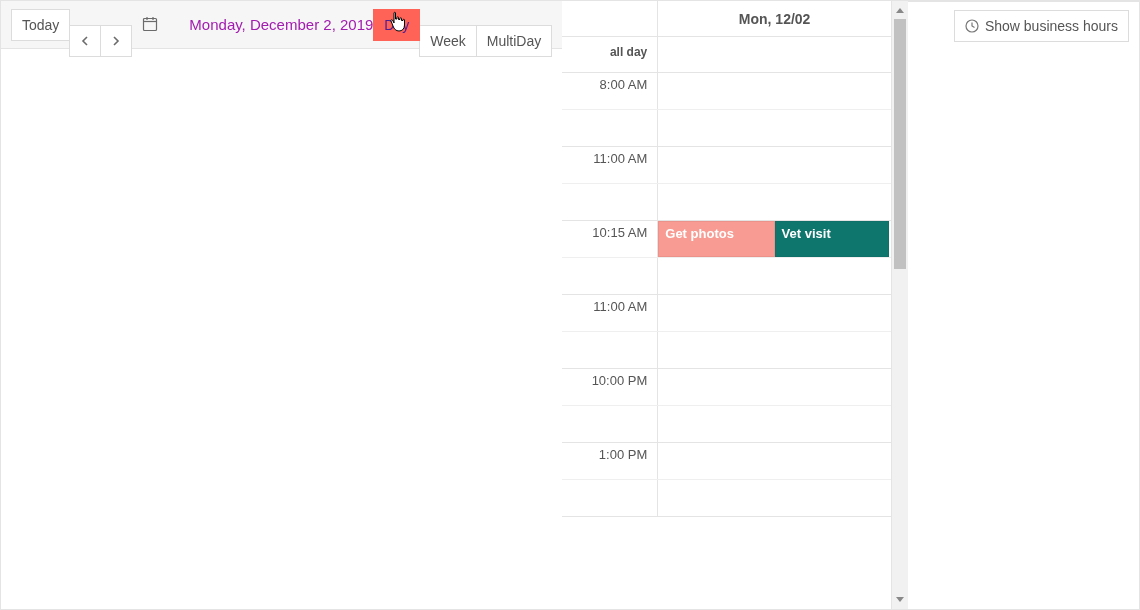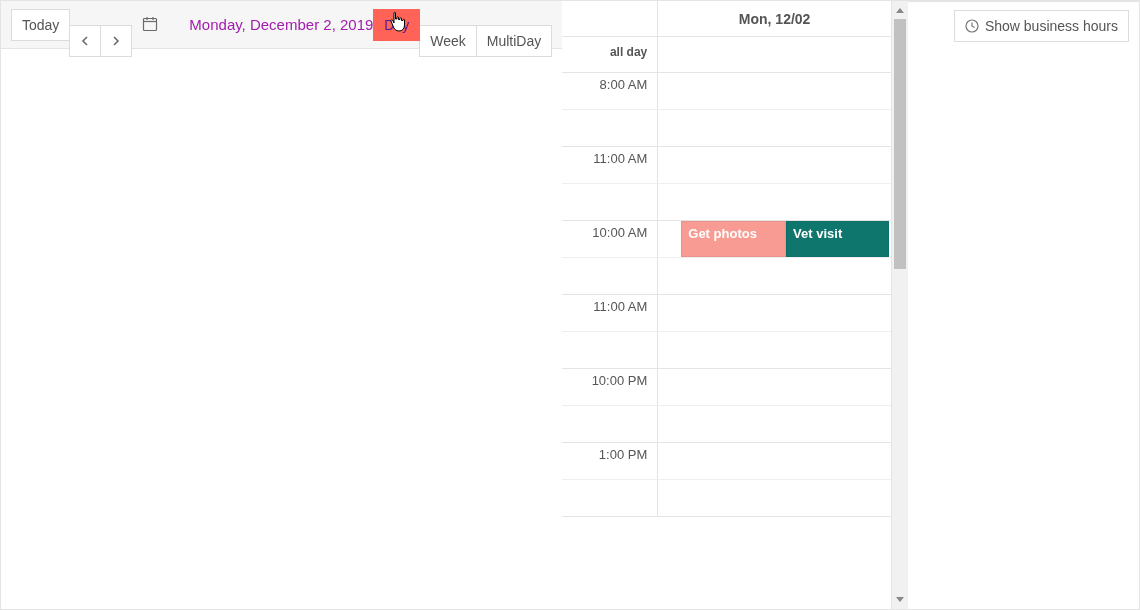--- a/index.html
+++ b/index.html
@@ -140,21 +140,20 @@
     flex: 1;
     border-right: 0;
   }
   .events-layer {
     position: absolute;
     top: 0;
     left: 96px;
     right: 0;
     bottom: 0;
     pointer-events: none;
-    margin-left: 23px;
   }
   .event {
     position: absolute;
     background: #f89b92;
     color: #fff;
     font-size: 13px;
     padding: 4px 6px;
     border: 1px solid rgba(0,0,0,0.05);
     overflow: hidden;
     pointer-events: auto;
@@ -274,21 +273,21 @@
               </div>
               <div class="slot-row">
                 <div class="time-col">11:00 AM</div>
                 <div class="slot-cell"></div>
               </div>
               <div class="slot-row minor hour">
                 <div class="time-col"></div>
                 <div class="slot-cell"></div>
               </div>
               <div class="slot-row">
-                <div class="time-col">10:00 AM</div>
+                <div class="time-col">10:15 AM</div>
                 <div class="slot-cell"></div>
               </div>
               <div class="slot-row minor hour">
                 <div class="time-col"></div>
                 <div class="slot-cell"></div>
               </div>
               <div class="slot-row">
                 <div class="time-col">11:00 AM</div>
                 <div class="slot-cell"></div>
               </div>

